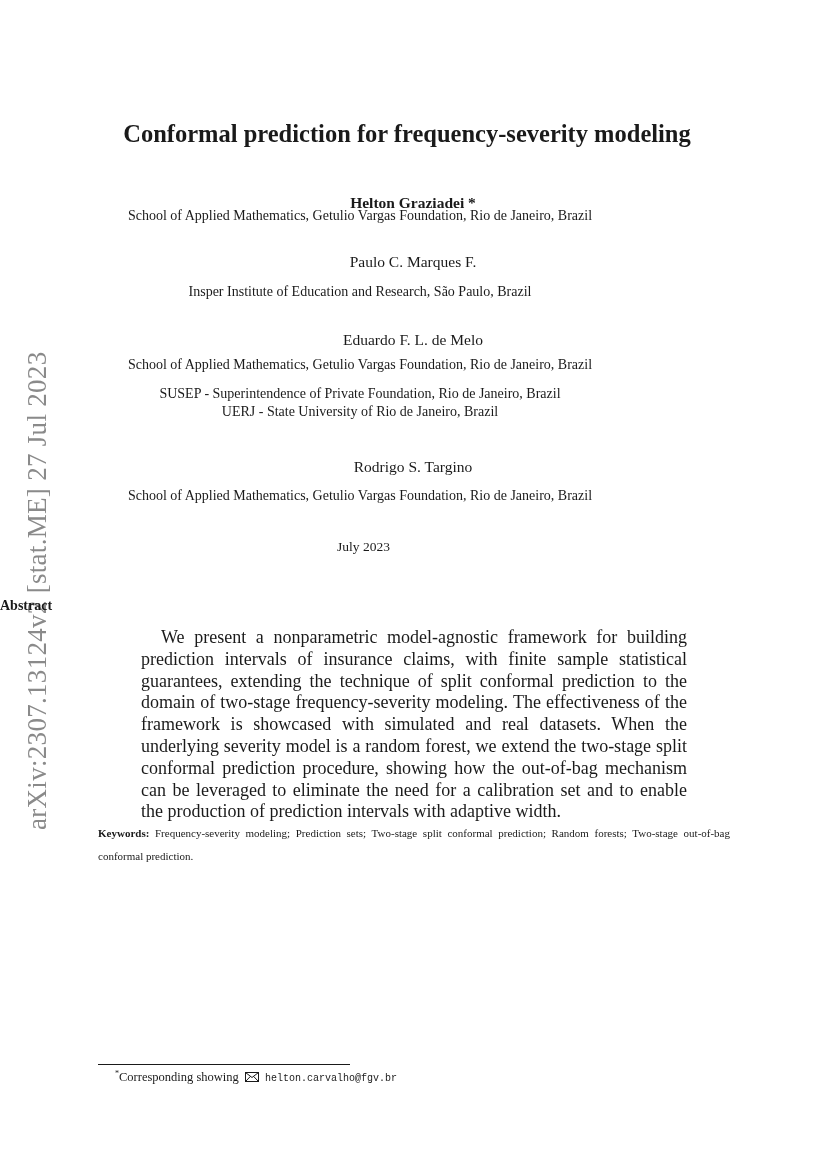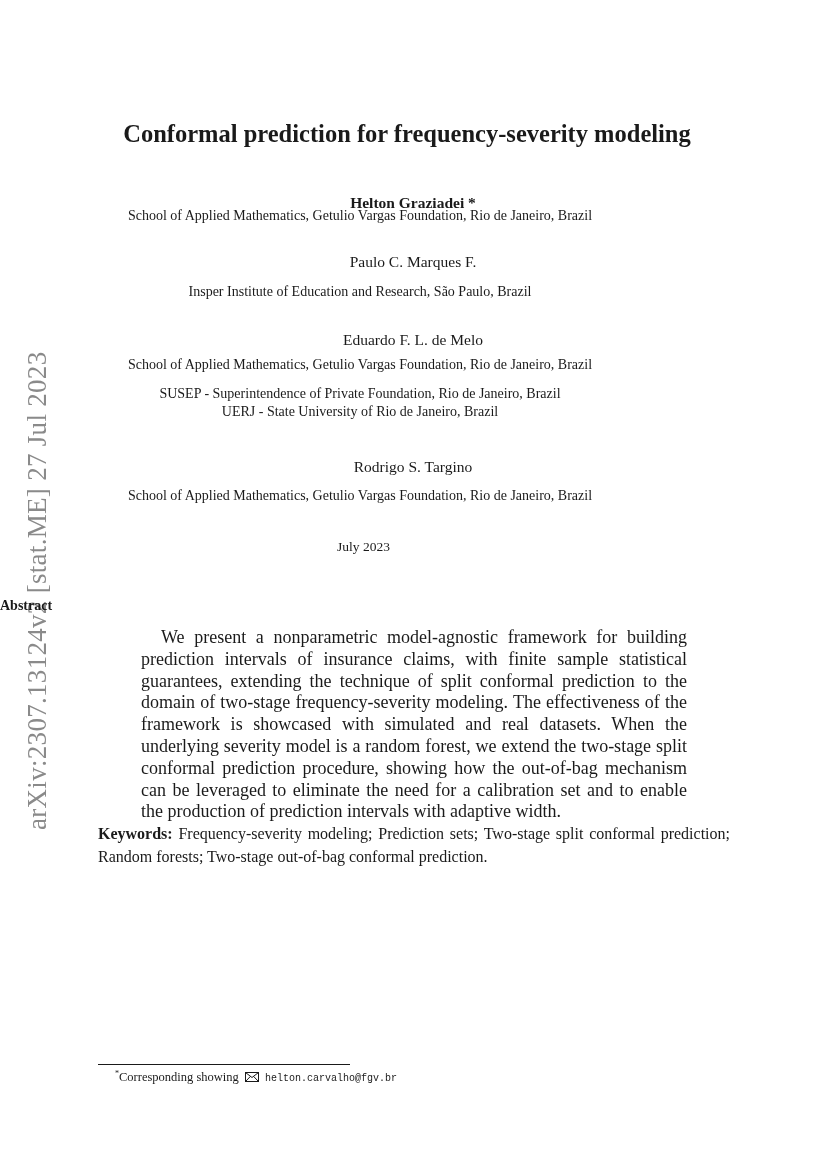--- a/index.html
+++ b/index.html
@@ -28,21 +28,21 @@
     .abstract-heading {
       position: absolute; left: 0; width: 826px; top: 598px;
       font-size: 14px; font-weight: bold;
     }
     .abstract-body {
       position: absolute; left: 141px; width: 546px; top: 627px;
       font-size: 18px; line-height: 21.8px; text-align: justify; text-indent: 20px; margin: 0;
     }
     .keywords {
       position: absolute; left: 98px; width: 632px; top: 822px;
-      font-size: 16px; line-height: 23px; text-align: justify; margin: 0;
+      font-size: 11px; line-height: 23px; text-align: justify; margin: 0;
     }
     .kw-label { font-weight: bold; }
     .footnote-rule {
       position: absolute; left: 98px; top: 1064px; width: 252px; height: 0;
       border-top: 1px solid #1a1a1a;
     }
     .footnote {
       position: absolute; left: 115px; top: 1069px; font-size: 12.5px; white-space: nowrap;
     }
     .footnote sup { font-size: 8px; }

